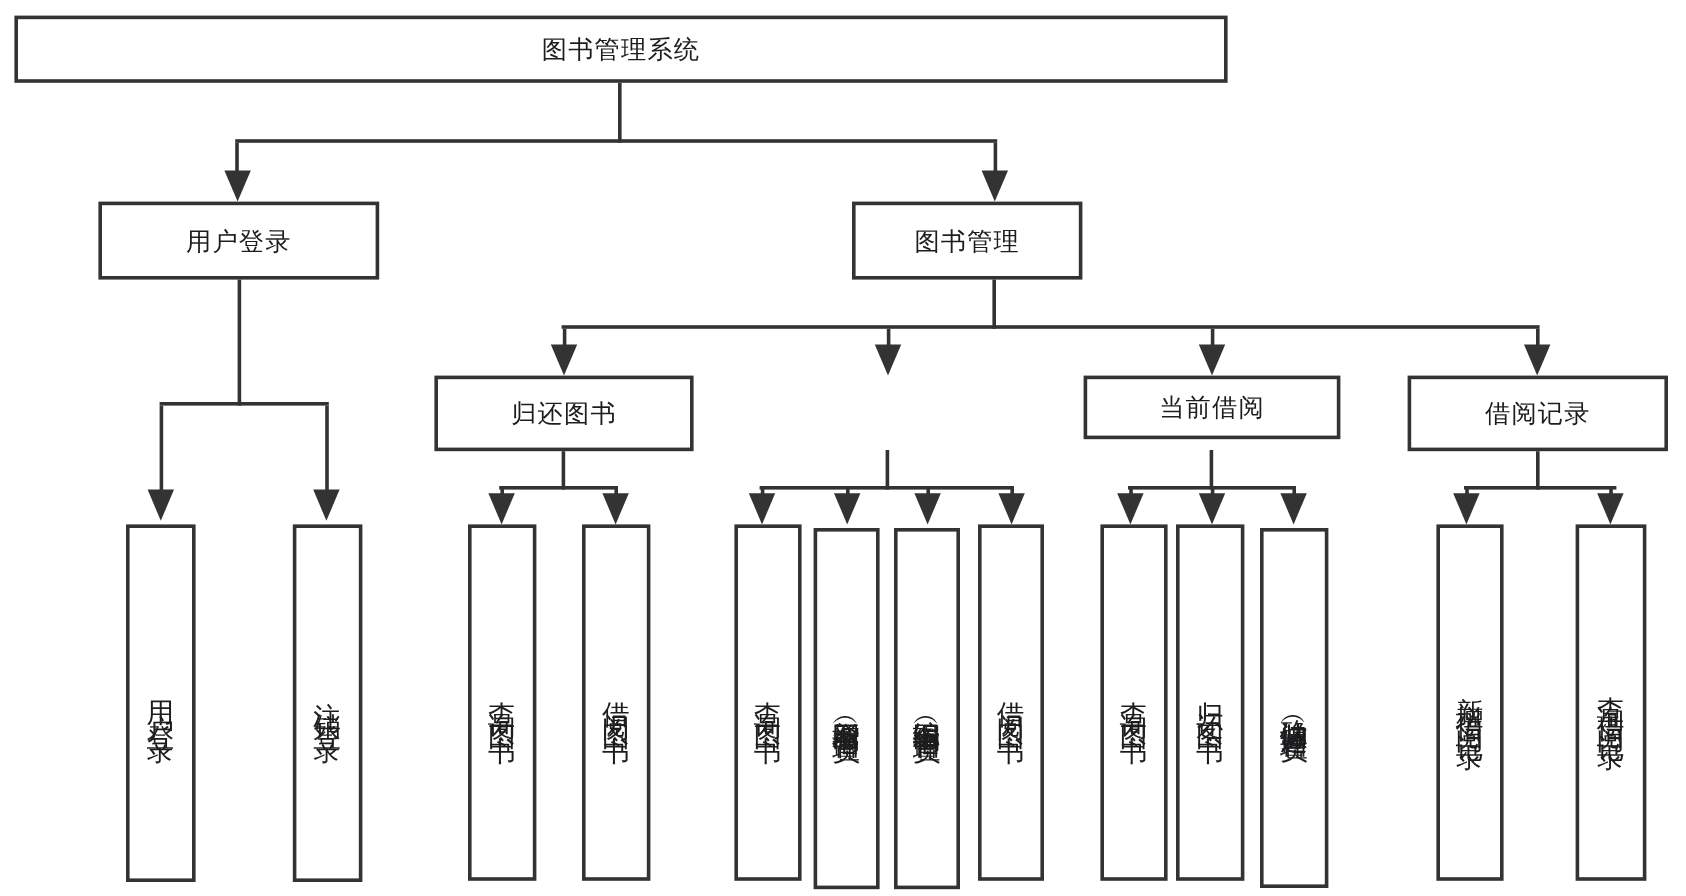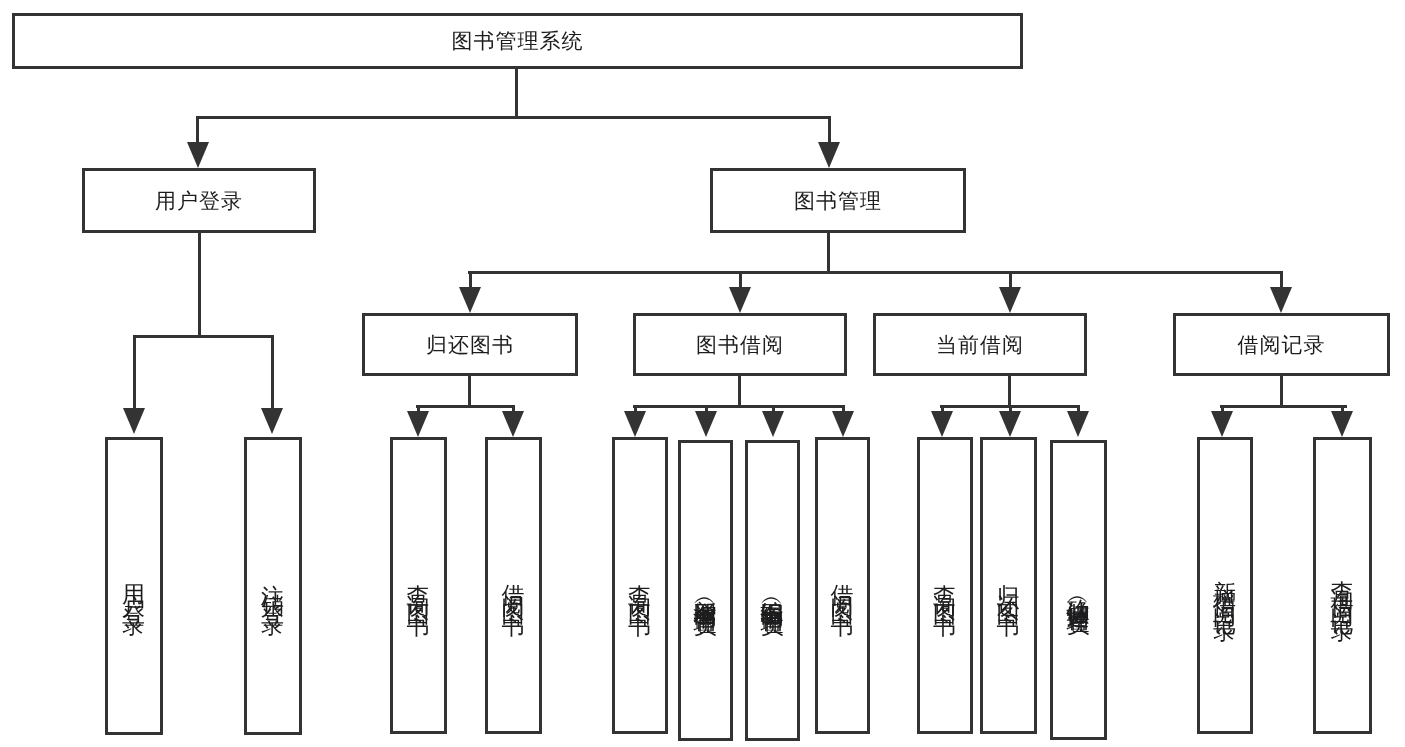--- a/index.html
+++ b/index.html
@@ -119,31 +119,28 @@
   <div class="line" style="left:1341px;top:405px;width:3px;height:8px"></div>
   <div class="ah" style="left:1331px;top:411px"></div>
 
   <div class="box hbox" style="left:12px;top:13px;width:1011px;height:56px">
     <span>图书管理系统</span>
   </div>
 
   <div class="box hbox" style="left:82px;top:168px;width:234px;height:65px">
     <span>用户登录</span>
   </div>
-  <div class="box hbox" style="left:710px;top:168px;width:256px;height:65px">
+  <div class="box hbox" style="left:710px;top:168px;width:192px;height:65px">
     <span>图书管理</span>
   </div>
 
   <div class="box hbox" style="left:362px;top:313px;width:216px;height:63px">
     <span>归还图书</span>
   </div>
-  <div class="box hbox" style="left:633px;top:313px;width:214px;height:63px">
-    <span>图书借阅</span>
-  </div>
-  <div class="box hbox" style="left:873px;top:313px;width:214px;height:63px">
+  <div class="box hbox" style="left:903px;top:313px;width:214px;height:53px">
     <span>当前借阅</span>
   </div>
   <div class="box hbox" style="left:1173px;top:313px;width:217px;height:63px">
     <span>借阅记录</span>
   </div>
 
   <div class="box vbox ls10" style="left:105px;top:437px;width:58px;height:298px">
     <span>用户登录</span>
   </div>
   <div class="box vbox ls10" style="left:244px;top:437px;width:58px;height:298px">

